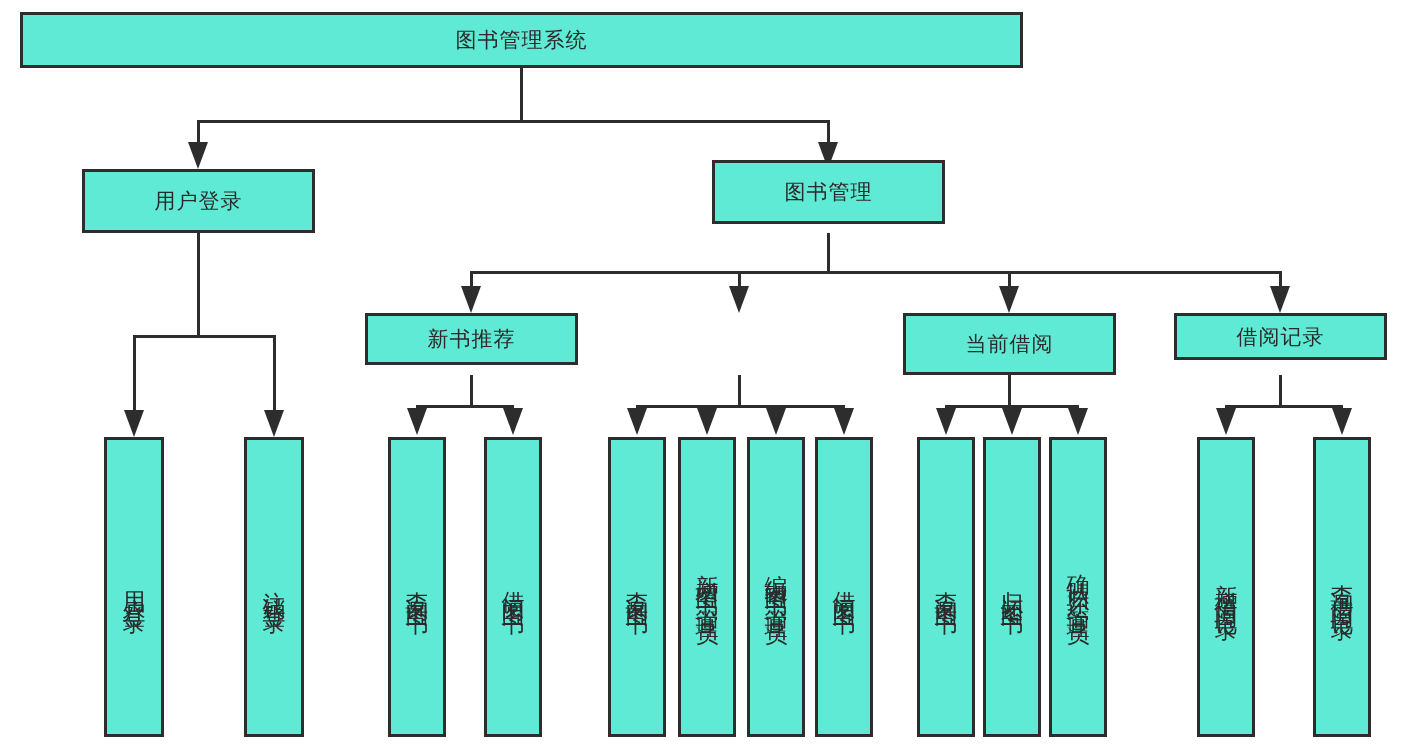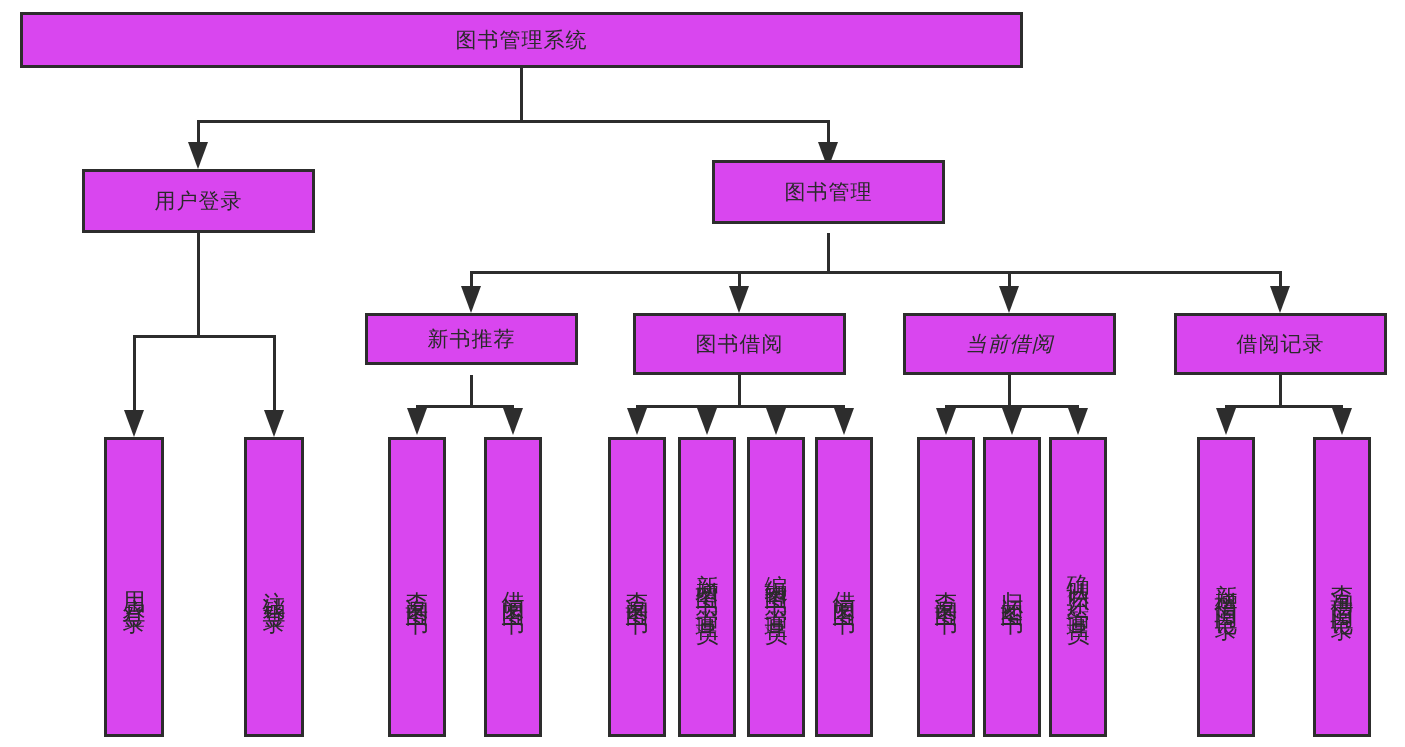--- a/index.html
+++ b/index.html
@@ -6,21 +6,21 @@
   #canvas{
     position:relative;
     width:1405px;height:747px;
     background:#ffffff;
     font-family:"Liberation Sans","DejaVu Sans",sans-serif;
     color:#2a2a2a;
     overflow:hidden;
   }
   .node{
     position:absolute;
-    background:#d946ef;
+    background:#5eead4;
     border:3px solid #2d2d2d;
     box-sizing:border-box;
     display:flex;
     align-items:center;
     justify-content:center;
   }
   .hlabel{
     font-size:21px;
     letter-spacing:1px;
     color:#2a2a2a;
@@ -91,27 +91,24 @@
   <div class="vline" style="left:1008px;top:271px;height:18px;"></div>
   <div class="vline" style="left:1279px;top:271px;height:18px;"></div>
   <div class="arr" style="left:461px;top:286px;"></div>
   <div class="arr" style="left:729px;top:286px;"></div>
   <div class="arr" style="left:999px;top:286px;"></div>
   <div class="arr" style="left:1270px;top:286px;"></div>
 
   <div class="node" style="left:365px;top:313px;width:213px;height:52px;">
     <span class="hlabel">新书推荐</span>
   </div>
-  <div class="node" style="left:633px;top:313px;width:213px;height:62px;">
-    <span class="hlabel">图书借阅</span>
-  </div>
-  <div class="node" style="left:903px;top:313px;width:213px;height:62px;font-style:italic;">
+  <div class="node" style="left:903px;top:313px;width:213px;height:62px;">
     <span class="hlabel">当前借阅</span>
   </div>
-  <div class="node" style="left:1174px;top:313px;width:213px;height:62px;">
+  <div class="node" style="left:1174px;top:313px;width:213px;height:47px;">
     <span class="hlabel">借阅记录</span>
   </div>
 
   <div class="vline" style="left:470px;top:375px;height:30px;"></div>
   <div class="hline" style="left:416px;top:405px;width:98px;"></div>
   <div class="arr" style="left:407px;top:408px;"></div>
   <div class="arr" style="left:503px;top:408px;"></div>
 
   <div class="vline" style="left:738px;top:375px;height:30px;"></div>
   <div class="hline" style="left:636px;top:405px;width:209px;"></div>

